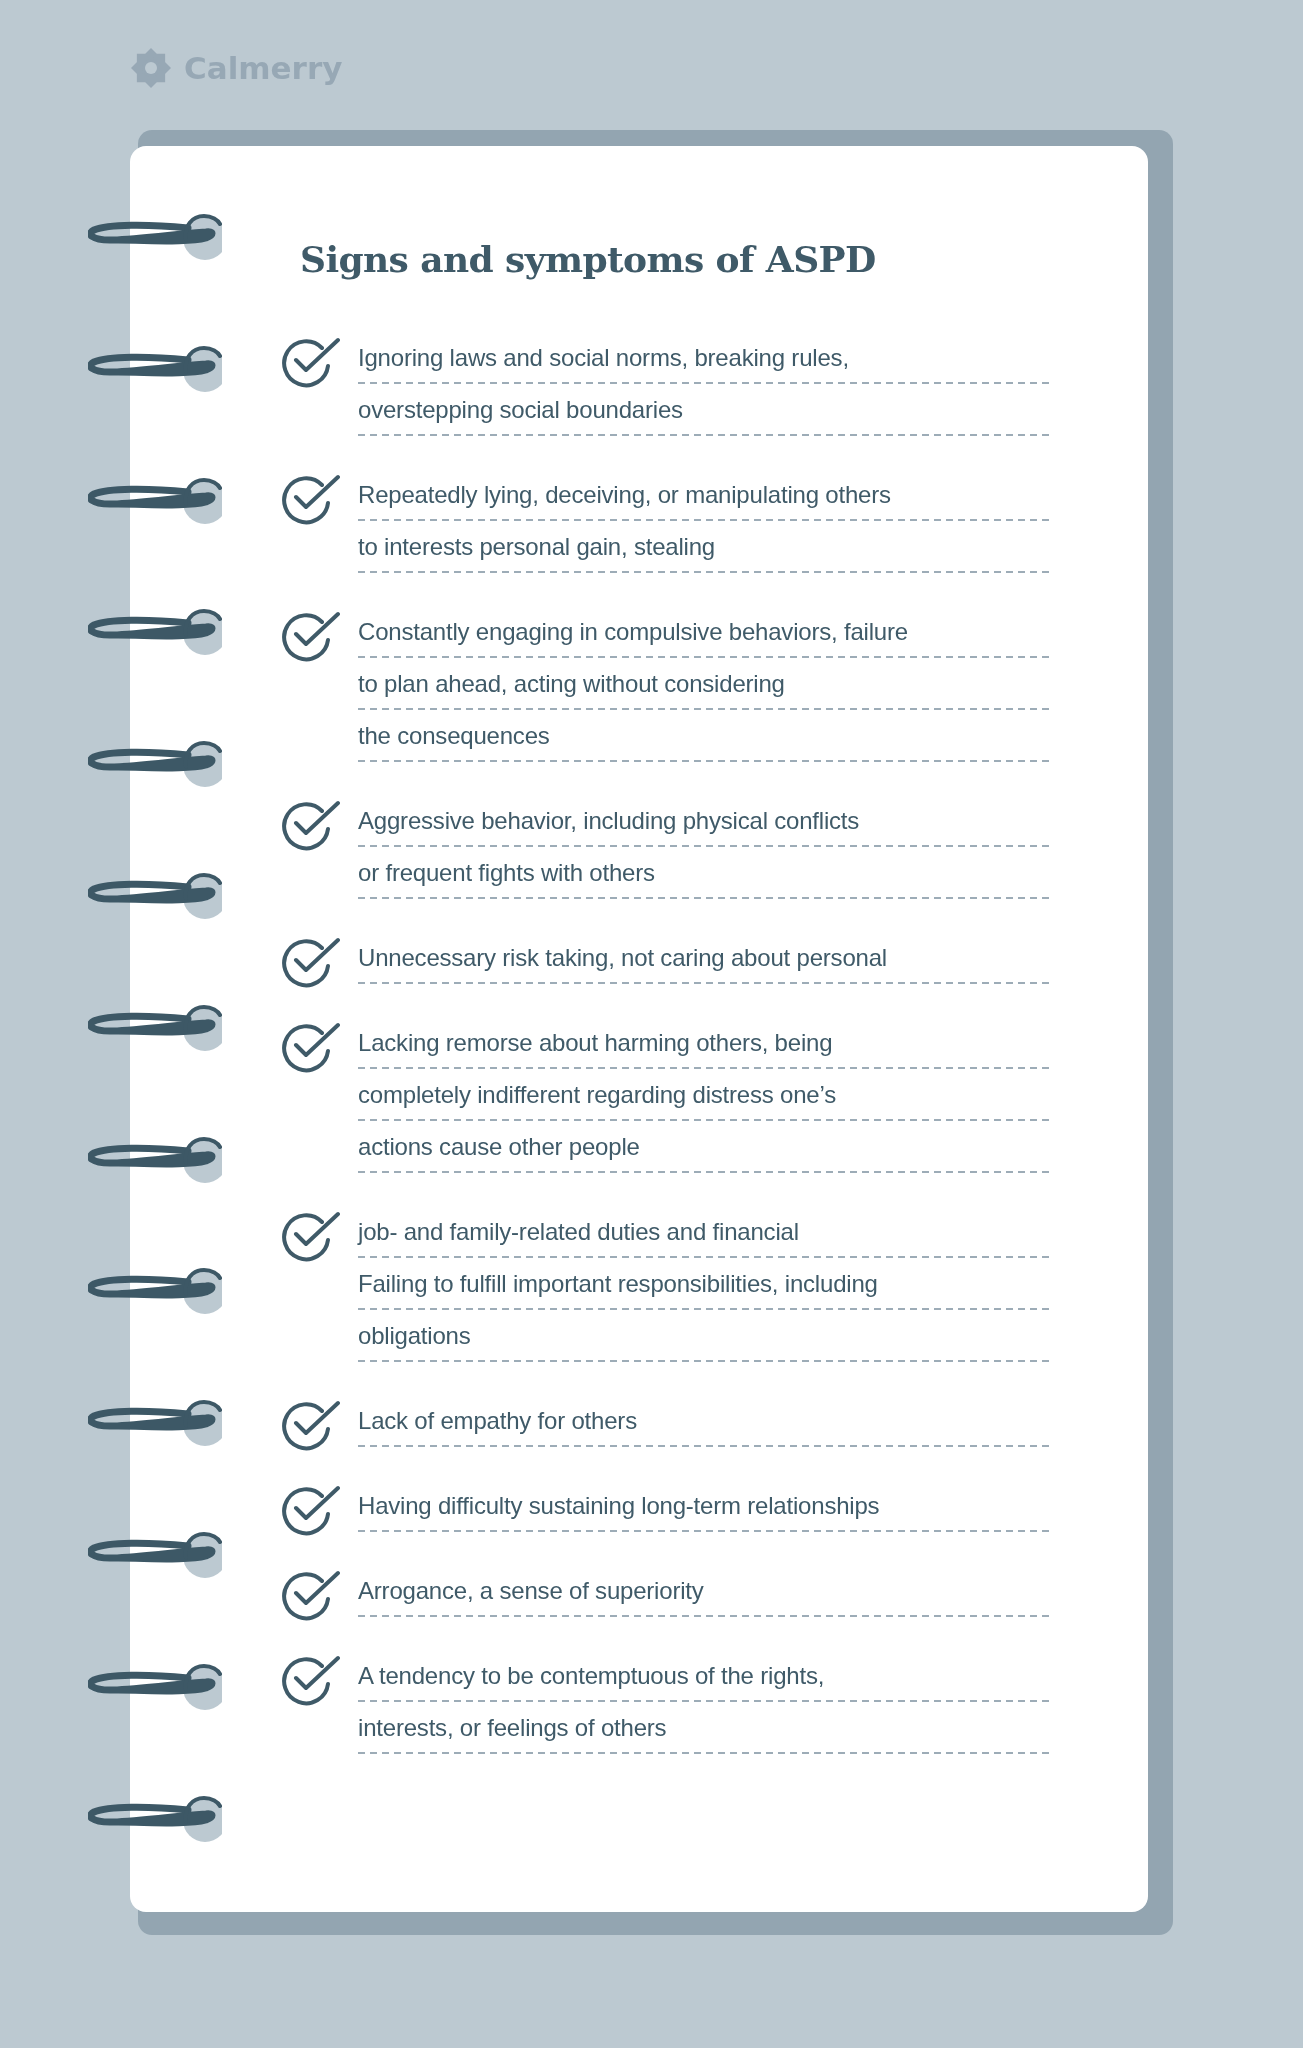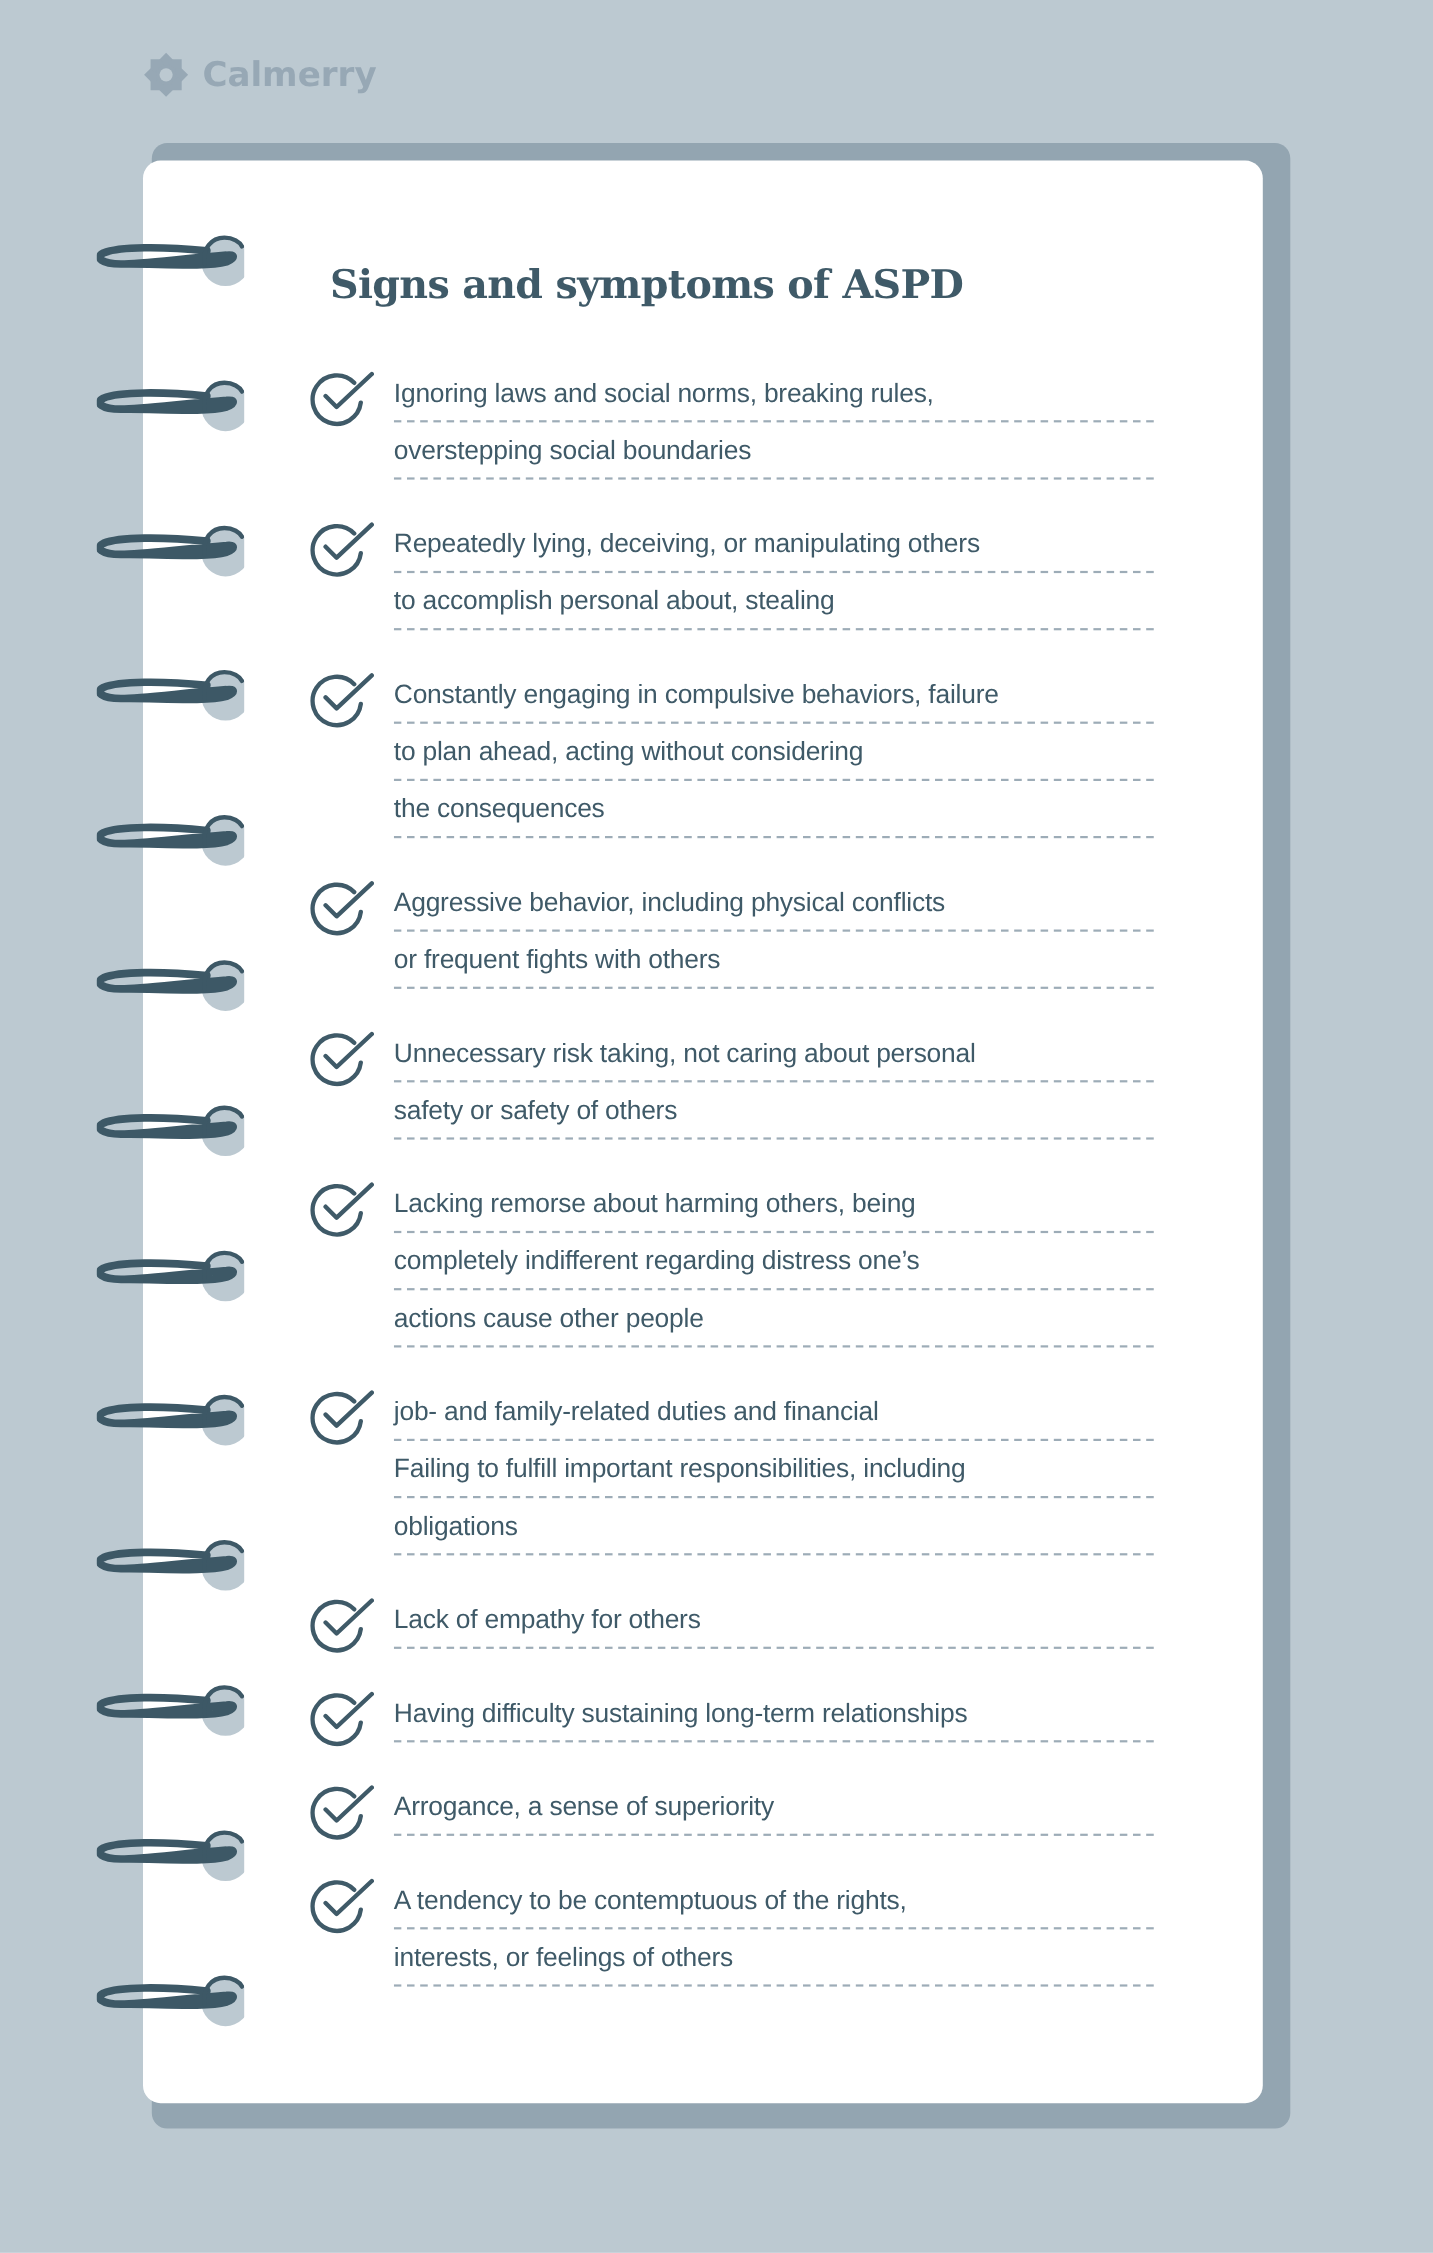--- a/index.html
+++ b/index.html
@@ -147,21 +147,21 @@
         <div class="line">overstepping social boundaries</div>
       </div>
   </li>
     <li class="item">
     <svg class="check" viewBox="0 0 58 52">
       <path d="M40 12 A 22 22 0 1 0 46 30" fill="none" stroke="#3f5a68" stroke-width="4" stroke-linecap="round"></path>
       <path d="M14 24 L24 34 L56 4" fill="none" stroke="#3f5a68" stroke-width="4" stroke-linecap="round" stroke-linejoin="round"></path>
     </svg>
     <div class="lines">
         <div class="line">Repeatedly lying, deceiving, or manipulating others</div>
-        <div class="line">to accomplish personal about, stealing</div>
+        <div class="line">to interests personal gain, stealing</div>
       </div>
   </li>
     <li class="item">
     <svg class="check" viewBox="0 0 58 52">
       <path d="M40 12 A 22 22 0 1 0 46 30" fill="none" stroke="#3f5a68" stroke-width="4" stroke-linecap="round"></path>
       <path d="M14 24 L24 34 L56 4" fill="none" stroke="#3f5a68" stroke-width="4" stroke-linecap="round" stroke-linejoin="round"></path>
     </svg>
     <div class="lines">
         <div class="line">Constantly engaging in compulsive behaviors, failure</div>
         <div class="line">to plan ahead, acting without considering</div>
@@ -178,21 +178,20 @@
         <div class="line">or frequent fights with others</div>
       </div>
   </li>
     <li class="item">
     <svg class="check" viewBox="0 0 58 52">
       <path d="M40 12 A 22 22 0 1 0 46 30" fill="none" stroke="#3f5a68" stroke-width="4" stroke-linecap="round"></path>
       <path d="M14 24 L24 34 L56 4" fill="none" stroke="#3f5a68" stroke-width="4" stroke-linecap="round" stroke-linejoin="round"></path>
     </svg>
     <div class="lines">
         <div class="line">Unnecessary risk taking, not caring about personal</div>
-        <div class="line">safety or safety of others</div>
       </div>
   </li>
     <li class="item">
     <svg class="check" viewBox="0 0 58 52">
       <path d="M40 12 A 22 22 0 1 0 46 30" fill="none" stroke="#3f5a68" stroke-width="4" stroke-linecap="round"></path>
       <path d="M14 24 L24 34 L56 4" fill="none" stroke="#3f5a68" stroke-width="4" stroke-linecap="round" stroke-linejoin="round"></path>
     </svg>
     <div class="lines">
         <div class="line">Lacking remorse about harming others, being</div>
         <div class="line">completely indifferent regarding distress one’s</div>

